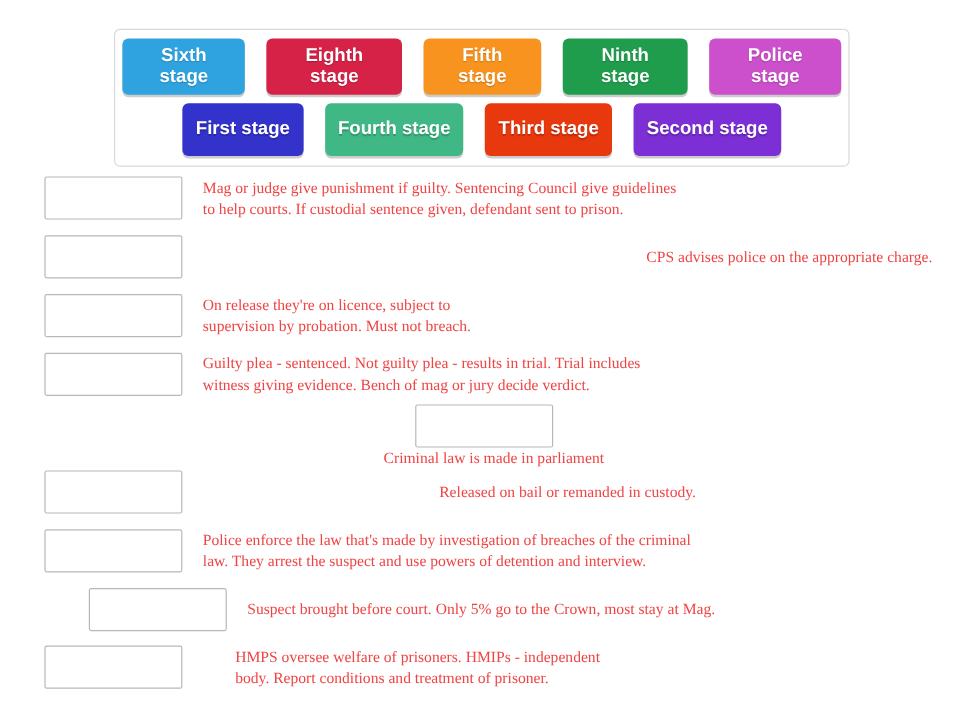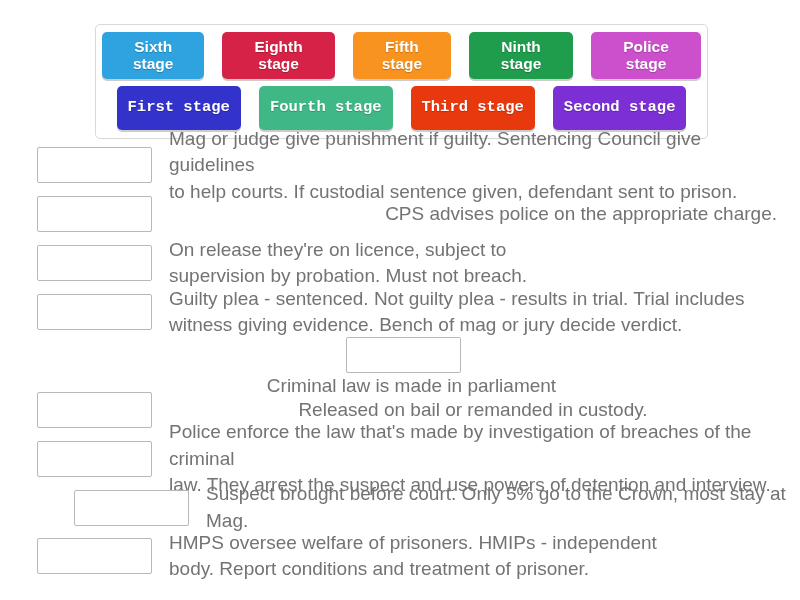--- a/index.html
+++ b/index.html
@@ -31,21 +31,21 @@
     background: #ffffff;
     padding: 7px 6px 8px 6px;
   }
 
   .tray-row {
     display: flex;
     justify-content: center;
     align-items: center;
     gap: 18px;
   }
-  .tray-row + .tray-row { margin-top: 7px; font-family: Liberation Mono, monospace; }
+  .tray-row + .tray-row { margin-top: 7px; }
 
   .tile {
     border: none;
     border-radius: 5px;
     color: #ffffff;
     font-weight: bold;
     font-size: 15.5px;
     line-height: 1.12;
     text-align: center;
     padding: 6px 11px;
@@ -79,25 +79,26 @@
     width: 115px;
     height: 36px;
     border: 1px solid #b8b8b8;
     border-radius: 2px;
     background: #ffffff;
     margin-right: 8px;
   }
 
   .row-text {
     flex: 1 1 auto;
-    font-size: 19px;
+    font-size: 13px;
     line-height: 1.38;
-    color: #737373;
+    color: #ef4444;
     padding-left: 9px;
     white-space: pre-line;
+    font-family: Liberation Serif, serif;
   }
 </style>
 </head>
 <body>
 
 <div class="page">
 
   <div class="tray">
     <div class="tray-row">
         <div class="tile" style="background: rgb(46, 163, 224);">
@@ -162,20 +163,20 @@
       </div>
       <div class="row" style="height: 48.8889px;">
         <div class="dropbox"></div>
         <div class="row-text">Police enforce the law that's made by investigation of breaches of the criminal
 law. They arrest the suspect and use powers of detention and interview.</div>
       </div>
       <div class="row" style="height: 48.8889px; margin-left: 37px;">
         <div class="dropbox"></div>
         <div class="row-text">Suspect brought before court. Only 5% go to the Crown, most stay at Mag.</div>
       </div>
-      <div class="row" style="height: 48.8889px;">
+      <div class="row" style="height: 48.8889px; gap: 27px;">
         <div class="dropbox"></div>
         <div class="row-text">HMPS oversee welfare of prisoners. HMIPs - independent
 body. Report conditions and treatment of prisoner.</div>
       </div>
     </div>
 
 </div>
 
 </body></html>

